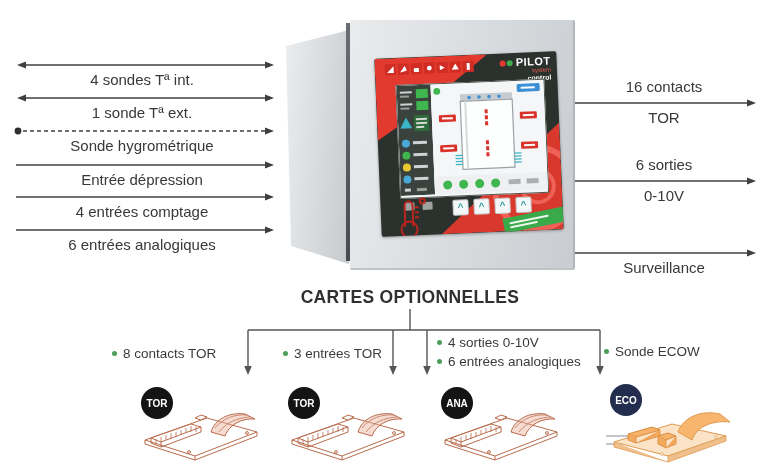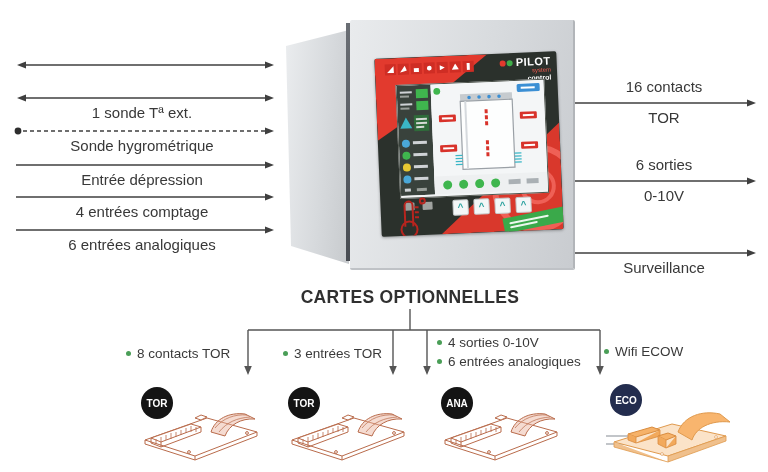--- a/index.html
+++ b/index.html
@@ -74,20 +74,21 @@
 <body>
 
 <div class="canvas">
 
   <div class="in-row" style="top:59px">
     <svg width="268" height="12">
       <line x1="12" y1="6" x2="258" y2="6" stroke="#3f3f3f" stroke-width="1.4"></line>
       <polygon points="9,6 18,2.6 18,9.4" fill="#3f3f3f"></polygon>
       <polygon points="266,6 257,2.6 257,9.4" fill="#3f3f3f"></polygon>
     </svg>
+    <div class="lbl">4 sondes Tª int.</div>
   </div>
 
   <div class="in-row" style="top:92px">
     <svg width="268" height="12">
       <line x1="12" y1="6" x2="258" y2="6" stroke="#3f3f3f" stroke-width="1.4"></line>
       <polygon points="9,6 18,2.6 18,9.4" fill="#3f3f3f"></polygon>
       <polygon points="266,6 257,2.6 257,9.4" fill="#3f3f3f"></polygon>
     </svg>
     <div class="lbl">1 sonde Tª ext.</div>
   </div>
@@ -334,32 +335,32 @@
       <line x1="360" y1="25" x2="360" y2="62"></line>
     </g>
     <g fill="#555">
       <polygon points="8,70 4.2,61 11.8,61"></polygon>
       <polygon points="153,70 149.2,61 156.8,61"></polygon>
       <polygon points="187,70 183.2,61 190.8,61"></polygon>
       <polygon points="360,70 356.2,61 363.8,61"></polygon>
     </g>
   </svg>
 
-  <div class="opt-label" style="left:126px;top:344px">
+  <div class="opt-label" style="left:112px;top:344px">
     <span class="bullet"></span><span>8 contacts TOR</span>
   </div>
   <div class="opt-label" style="left:283px;top:344px">
     <span class="bullet"></span><span>3 entrées TOR</span>
   </div>
   <div class="opt-label" style="left:437px;top:333px">
     <div><span class="bullet"></span><span>4 sorties 0-10V</span></div>
     <div><span class="bullet"></span><span>6 entrées analogiques</span></div>
   </div>
   <div class="opt-label" style="left:604px;top:342px">
-    <span class="bullet"></span><span>Wifi ECOW</span>
+    <span class="bullet"></span><span>Sonde ECOW</span>
   </div>
 
   <div class="card" style="left:135px;top:386px">
     <svg width="135" height="84">
       <g stroke="#b96b4b" stroke-width="1" fill="none" transform="translate(8,16)">
         <path d="M2,38 L64,16 L114,30 L52,54 Z" fill="#fff"></path>
         <path d="M2,38 L2,42 L52,58 L52,54"></path>
           <path d="M114,30 L114,34 L52,58"></path>
         <path d="M8,36 L48,22 L58,25 L18,40 Z" fill="#fff"></path>
         <path d="M18,40 L18,45 L8,41 L8,36"></path>

